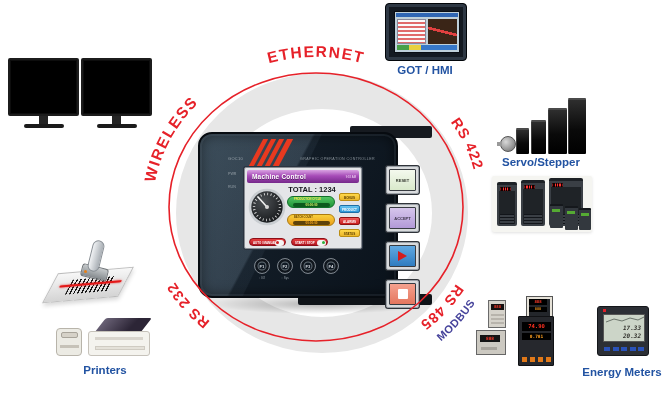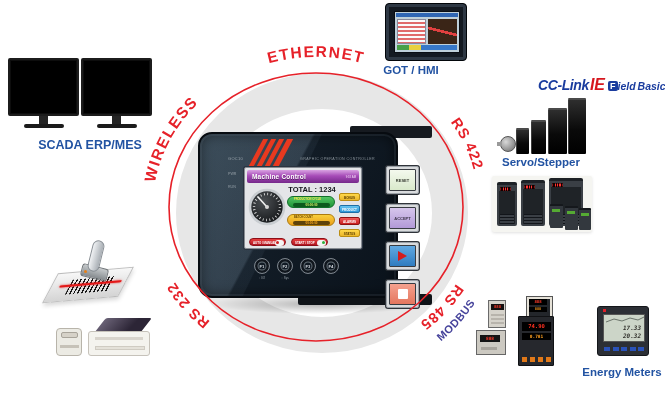--- a/index.html
+++ b/index.html
@@ -89,21 +89,21 @@
     color:#d8dde2;font-size:4.2px;font-weight:bold;display:flex;align-items:center;justify-content:center;}
   #fk1{left:54px;}#fk2{left:77px;}#fk3{left:100px;}#fk4{left:123px;}
   .fsub{top:142px;width:24px;text-align:center;font-size:3px;color:#9aa4ac;}
   #fs1{left:50px;}#fs2{left:73px;}
   #dev .gloss{left:0;top:0;right:0;bottom:0;border-radius:12px;
     background:linear-gradient(116deg,rgba(140,170,195,.10) 0%,rgba(140,170,195,.07) 44%,rgba(0,0,0,0) 44.5%);}
 
   
   .nlabel{z-index:7;text-align:center;font-weight:bold;color:#2253a2;font-size:11.5px;}
   #lab-scada{left:10px;top:138px;width:160px;font-size:12.5px;}
-  #lab-got{left:368px;top:64px;width:86px;}
+  #lab-got{left:382px;top:64px;width:86px;}
   #lab-servo{left:492px;top:156px;width:98px;}
   #lab-vfd{left:488px;top:232px;width:104px;}
   #lab-barcode{left:28px;top:301px;width:155px;}
   #lab-printers{left:55px;top:364px;width:100px;}
   #lab-control{left:453px;top:366px;width:148px;}
   #lab-energy{left:566px;top:366px;width:112px;}
 
   
   #scada{left:8px;top:58px;width:146px;height:78px;z-index:5;}
   .monitor{top:0;width:71px;height:58px;background:#0d0d0d;border:2px solid #1c1c1c;border-radius:2px;}
@@ -358,35 +358,31 @@
         <div class="c4"></div>
           <div class="c5"></div>
           <div class="c6"></div>
         </div>
     </div>
     <div id="neck1" class="mneck"></div>
       <div id="base1" class="mbase"></div>
     <div id="neck2" class="mneck"></div>
       <div id="base2" class="mbase"></div>
   </div>
-  <div id="lab-scada" class="nlabel">SCADA ERP/MES</div>
 
   <div id="got">
     <div id="got-screen">
       <div id="got-top"></div>
         <div id="got-table"></div>
         <div id="got-chart"></div>
         <div id="got-cells"></div>
     </div>
   </div>
   <div id="lab-got" class="nlabel">GOT / HMI</div>
 
-  <div id="cclink">
-    <span class="cc-main">CC-Link</span><span class="cc-ie">IE</span><span class="cc-f">F</span><span class="cc-ield">ield</span><span class="cc-basic">Basic</span>
-  </div>
 
   <div id="servo">
     <div id="smotor"></div>
       <div id="sshaft"></div>
     <div id="sd1" class="drv"></div>
       <div id="sd2" class="drv"></div>
     <div id="sd3" class="drv"></div>
       <div id="sd4" class="drv"></div>
   </div>
   <div id="lab-servo" class="nlabel">Servo/Stepper</div>
@@ -432,20 +428,21 @@
     <div id="pr1">
         <div class="slot"></div>
         <div class="line"></div>
       </div>
     <div id="pr2-lid"></div>
     <div id="pr2">
         <div class="slot"></div>
         <div class="line"></div>
       </div>
   </div>
+  <div id="lab-printers" class="nlabel">Printers</div>
 
   <div id="control">
     <div id="ci1">
       <div class="d seg">888</div>
         <div class="l"></div>
     </div>
     <div id="ci2">
       <div class="in"></div>
       <div class="d seg">888</div>
       <div class="d2 seg">888</div>

